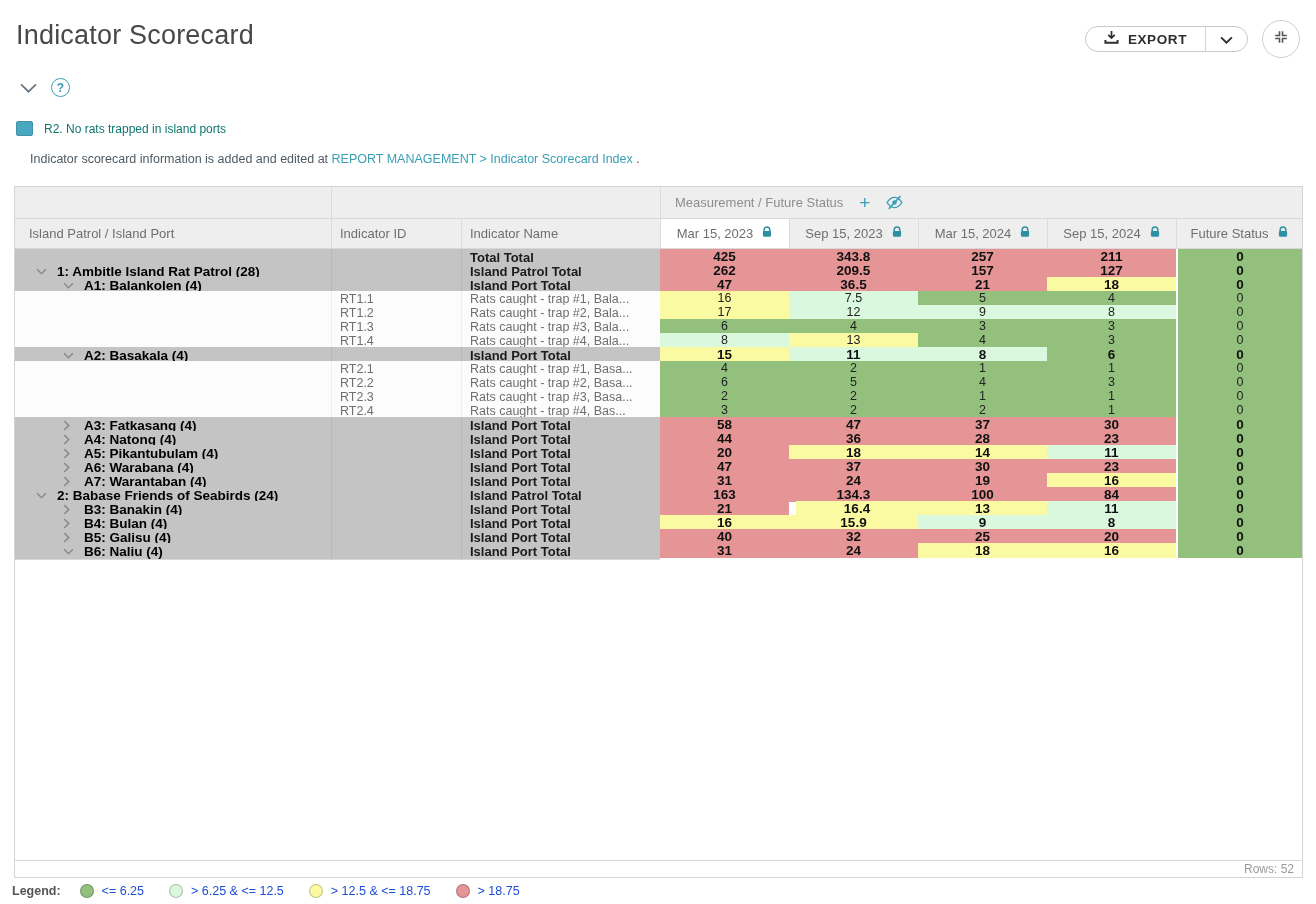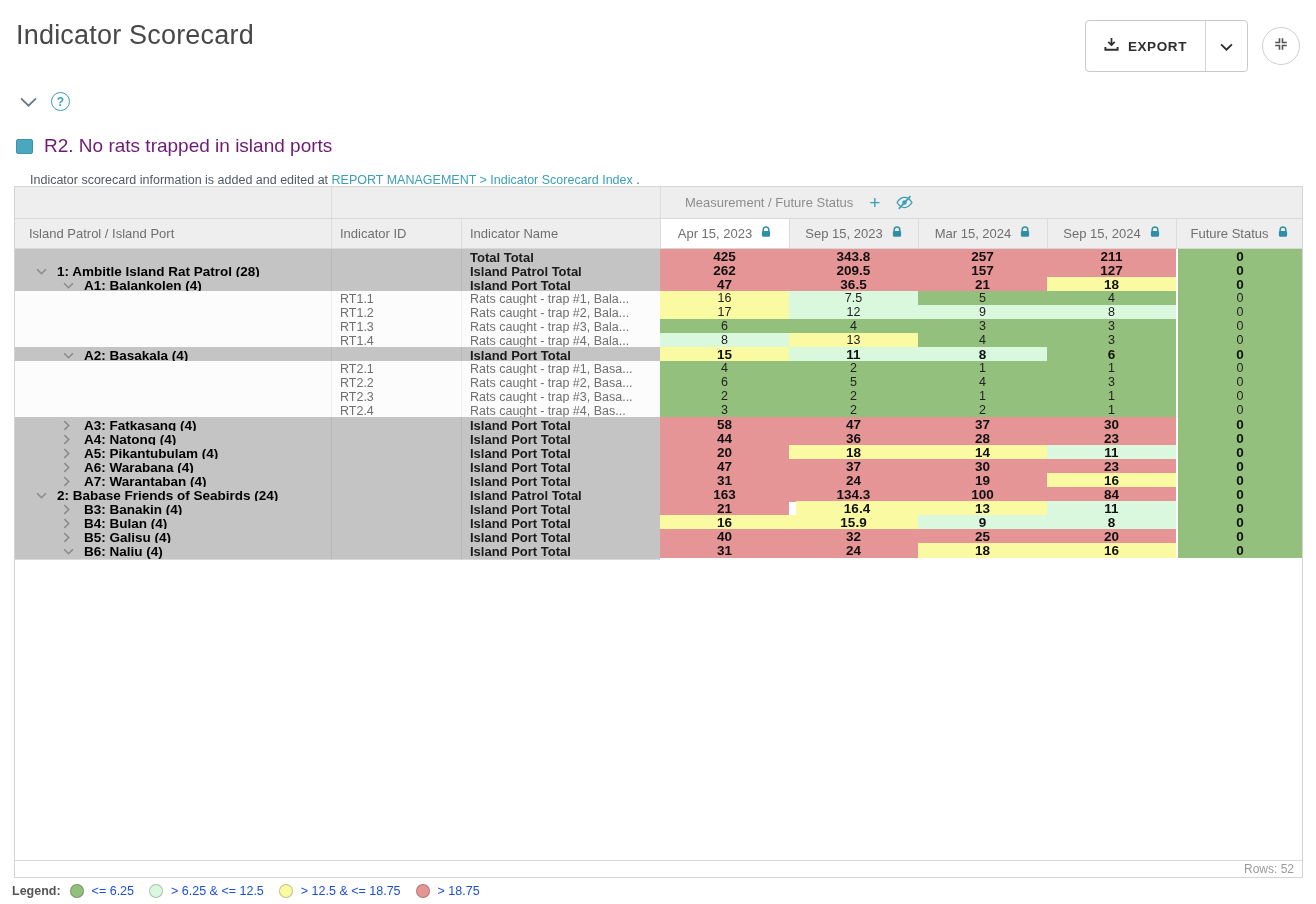--- a/index.html
+++ b/index.html
@@ -4,46 +4,46 @@
 <style>
   * { box-sizing: border-box; margin: 0; padding: 0; }
   html,body { width:1316px; height:904px; background:#fff; overflow:hidden;
     font-family:"Liberation Sans", sans-serif; color:#333; }
   .page { width:1316px; height:904px; position:relative; }
 
   
   .topbar { display:flex; justify-content:space-between; align-items:flex-start; padding:20px 16px 0 16px; }
   .page-title { font-size:27px; font-weight:400; color:#484848; letter-spacing:.2px; }
   .top-actions { display:flex; align-items:center; gap:14px; }
-  .export-btn { display:flex; align-items:stretch; border:1px solid #c9c9c9; border-radius:4px; background:#fff; height:52px; overflow:hidden; }
+  .export-btn { display:flex; align-items:stretch; border:1px solid #c9c9c9; border-radius:15px; background:#fff; height:26px; overflow:hidden; }
   .export-main { display:flex; align-items:center; gap:9px; padding:0 18px; cursor:pointer; font-size:13.5px; font-weight:700; color:#2e2e2e; letter-spacing:.6px; }
   .export-caret { display:flex; align-items:center; justify-content:center; width:42px; border-left:1px solid #d5d5d5; cursor:pointer; }
   .circle-btn { width:38px; height:38px; border-radius:50%; border:1px solid #cfcfcf; background:#fff; display:flex; align-items:center; justify-content:center; cursor:pointer; }
 
   
   .subtitle-row { display:flex; align-items:center; gap:14px; padding:20px 16px 0 16px; }
   .subtitle { font-size:17.5px; color:#4a5560; }
   .chev-big { margin-left:4px; }
   .help-icon { width:19px; height:19px; border:1.5px solid #3a9fb5; border-radius:50%; color:#3a9fb5; font-size:12px; font-weight:700; display:flex; align-items:center; justify-content:center; cursor:pointer; }
 
   
   .r2-row { display:flex; align-items:center; gap:11px; padding:24px 16px 0 16px; }
   .r2-swatch { width:17px; height:15px; background:#4aa7c0; border:1px solid #3d93a8; border-radius:2px; }
-  .r2-label { font-size:19px; color:#701a75; }
+  .r2-label { font-size:12px; color:#0f766e; }
 
   
   .info-row { padding:16px 16px 0 30px; font-size:12.5px; color:#4f5a62; }
   .info-link { color:#3a9fb5; text-decoration:none; cursor:pointer; }
 
   
   .scorecard { position:absolute; left:14px; top:186px; width:1289px; border:1px solid #d4d4d4; background:#fff; }
   .hrow1 { display:grid; grid-template-columns:316px 329px 1fr; height:32px; background:#eeeeee; border-bottom:1px solid #d8d8d8; }
   .hrow1 .hc { border-left:1px solid #dcdcdc; }
   .hrow1 .hc:first-child { border-left:none; }
-  .group-head { display:flex; align-items:center; gap:16px; padding-left:24px; font-size:13px; color:#8d8d8d; }
+  .group-head { display:flex; align-items:center; gap:16px; padding-left:14px; font-size:13px; color:#8d8d8d; }
   .plus-icon { color:#3a9fb5; font-size:19px; font-weight:400; line-height:1; cursor:pointer; }
   .eyeoff { cursor:pointer; display:flex; }
 
   .hrow2, .trow { display:grid; grid-template-columns:316px 130px 199px 129px 129px 129px 129px 1fr; }
   .hrow2 { height:30px; background:#eeeeee; border-bottom:1px solid #d8d8d8; }
   .h2c { display:flex; align-items:center; font-size:13px; color:#6f6f6f; border-left:1px solid #dcdcdc; padding:0 8px; }
   .h2c:first-child { border-left:none; padding-left:14px; }
   .h2c.measure { justify-content:center; gap:8px; cursor:pointer; }
   .h2c.measure.first { background:#ffffff; }
 
@@ -62,21 +62,21 @@
   .chev { display:flex; align-items:center; width:12px; cursor:pointer; }
   .ind1 { padding-left:21px; }
   .ind2 { padding-left:48px; }
   .val { justify-content:center; border-bottom:2px solid #fff; font-size:12.5px; color:#222; }
   .val.bold { font-weight:700; font-size:13.5px; color:#101010; }
   .val.fs { border-left:2px solid #fff; }
 
   .rows-bar { height:17px; background:#fff; border-top:1px solid #d8d8d8; display:flex; align-items:center; justify-content:flex-end; padding-right:8px; font-size:12px; color:#9a9a9a; }
 
   
-  .legend { position:absolute; left:12px; top:884px; display:flex; align-items:center; gap:7px; }
+  .legend { position:absolute; left:12px; top:884px; display:flex; align-items:center; gap:17px; }
   .legend-title { font-size:12.5px; font-weight:700; color:#555; margin-right:2px; }
   .lg-item { display:flex; align-items:center; gap:8px; margin-right:8px; }
   .lg-swatch { width:14px; height:14px; border-radius:50%; border:1px solid rgba(0,0,0,0.22); }
   .lg-label { font-size:12.5px; color:#1d4ed8; }
 </style>
 </head>
 <body>
 
 <div class="page">
 
@@ -149,21 +149,21 @@
             </svg>
         </span>
       </div>
     </div>
 
     <div class="hrow2">
       <div class="h2c">Island Patrol / Island Port</div>
       <div class="h2c">Indicator ID</div>
       <div class="h2c">Indicator Name</div>
       <div class="h2c measure first">
-        <span>Apr 15, 2023</span>
+        <span>Mar 15, 2023</span>
         <span><svg viewBox="0 0 12 12" width="12" height="12">
               <path d="M3.2 5.2V3.7a2.8 2.8 0 015.6 0v1.5" fill="none" stroke="#2e8fa2" stroke-width="1.5"></path>
               <rect x="1.9" y="4.9" width="8.2" height="5.8" rx="1.1" fill="#2e8fa2"></rect>
             </svg></span>
       </div>
       <div class="h2c measure">
         <span>Sep 15, 2023</span>
         <span><svg viewBox="0 0 12 12" width="12" height="12">
               <path d="M3.2 5.2V3.7a2.8 2.8 0 015.6 0v1.5" fill="none" stroke="#2e8fa2" stroke-width="1.5"></path>
               <rect x="1.9" y="4.9" width="8.2" height="5.8" rx="1.1" fill="#2e8fa2"></rect>

